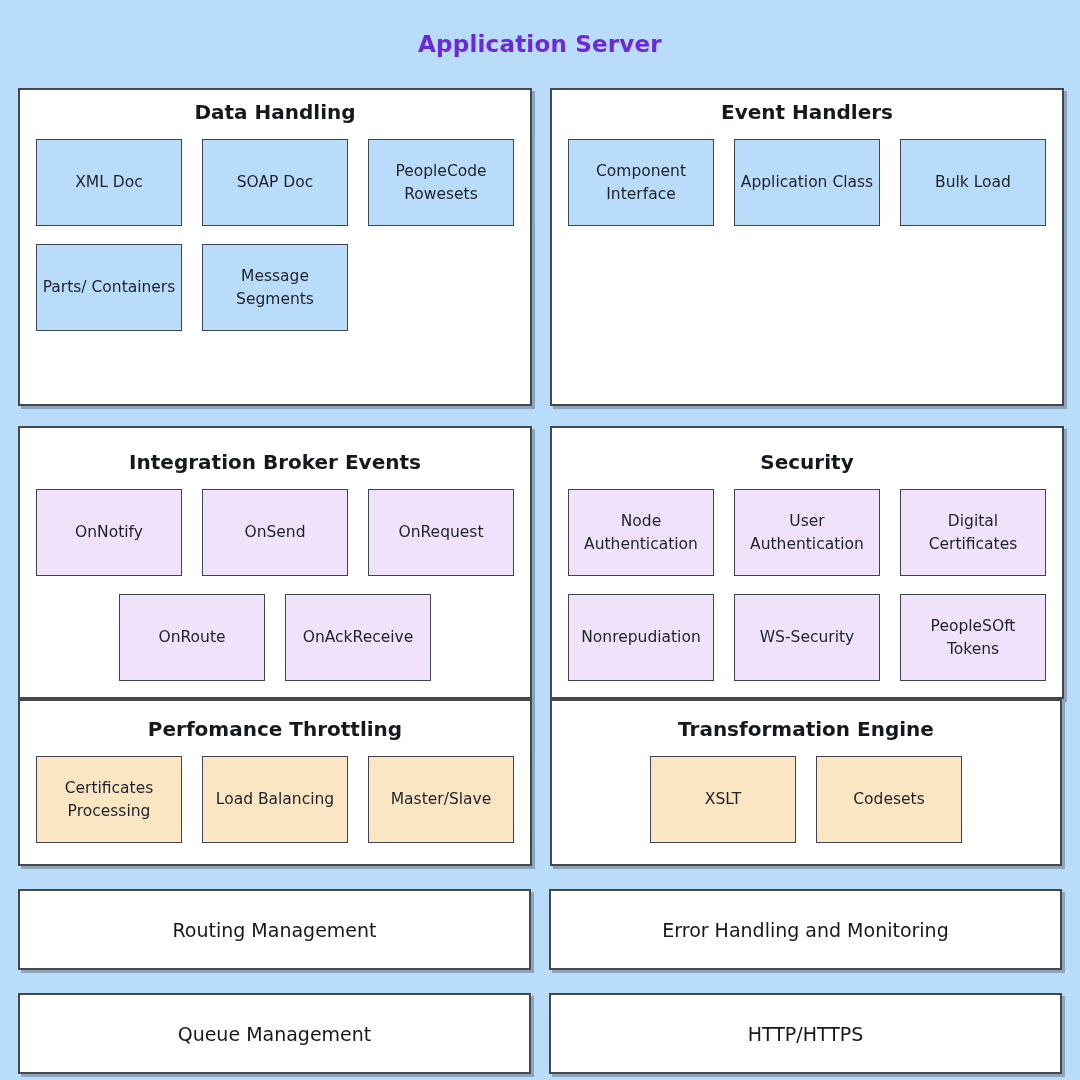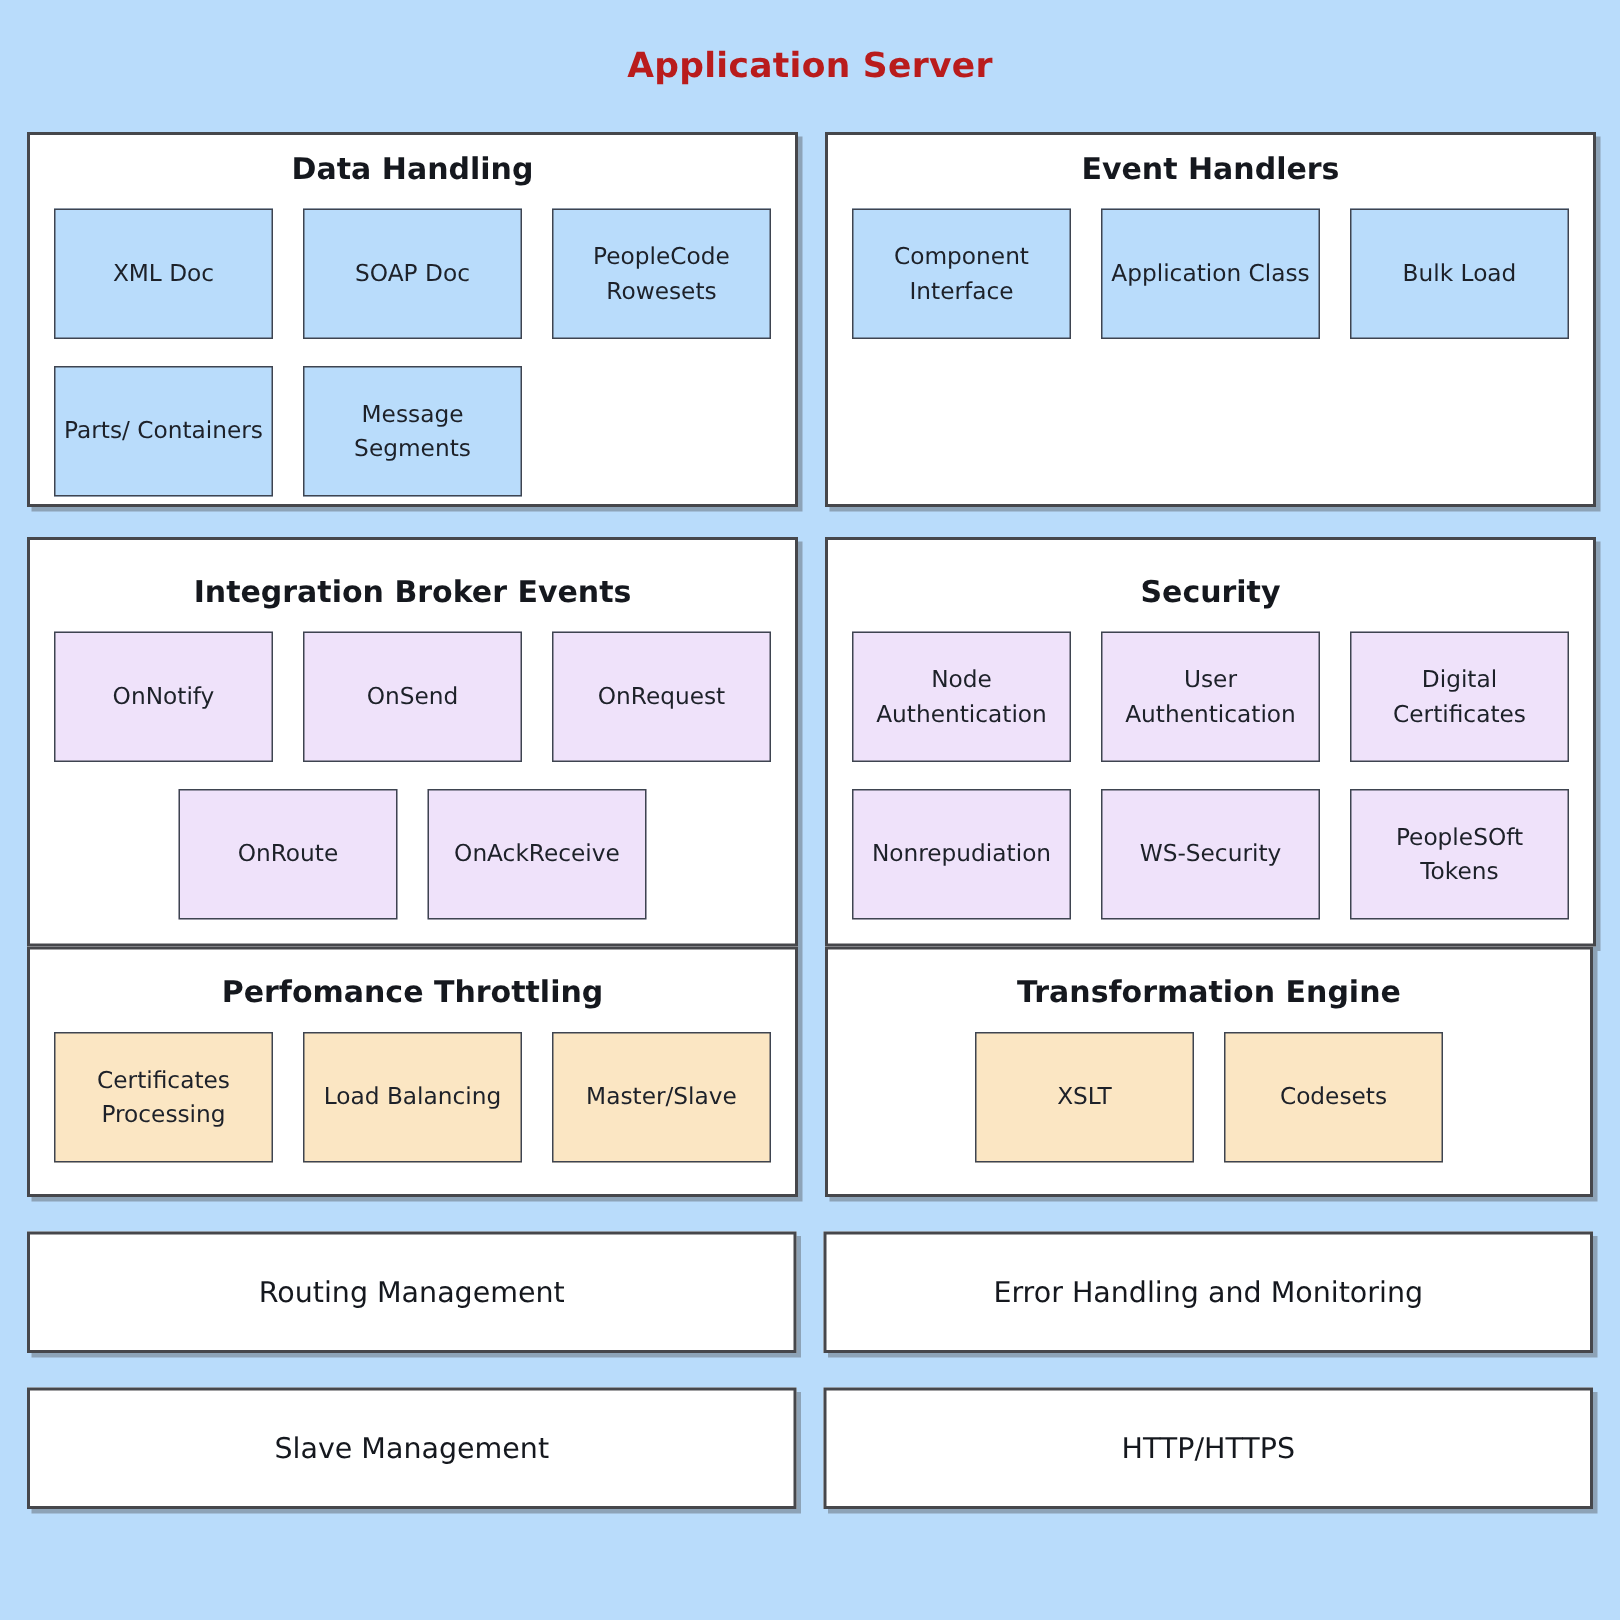--- a/index.html
+++ b/index.html
@@ -5,24 +5,24 @@
   html,body { margin:0; padding:0; }
   .canvas {
     width:1080px; height:1080px;
     background:var(--background,#B9DCFB);
     font-family:"DejaVu Sans", "Liberation Sans", sans-serif;
     color:var(--text,#1D2129);
     position:relative;
     overflow:hidden;
   }
   .title-bar { height:88px; display:flex; align-items:center; justify-content:center; }
-  .main-title { font-size:23px; font-weight:700; letter-spacing:.2px; color:#b91c1c; }
+  .main-title { font-size:23px; font-weight:700; letter-spacing:.2px; color:#6d28d9; }
 
   .row { display:flex; gap:18px; padding:0 18px; box-sizing:border-box; }
-  .row-top    { height:250px; }
+  .row-top    { height:318px; }
   .row-mid    { height:273px; margin-top:20px; }
   .row-perf   { height:167px; }
   .row-bar    { height:81px;  margin-top:23px; }
 
   .panel {
     flex:1; background:var(--panel-bg,#FFFFFF);
     border:2px solid var(--panel-border,#46474B);
     box-shadow:3px 3px 0 rgba(106,116,128,.55);
     display:flex; flex-direction:column; box-sizing:border-box;
   }
@@ -134,17 +134,17 @@
       </div>
     </section>
   </div>
 
   <div class="row row-bar">
     <div class="bar">Routing Management</div>
     <div class="bar">Error Handling and Monitoring</div>
   </div>
 
   <div class="row row-bar">
-    <div class="bar">Slave Management</div>
+    <div class="bar">Queue Management</div>
     <div class="bar">HTTP/HTTPS</div>
   </div>
 
 </div>
 
 </body></html>

